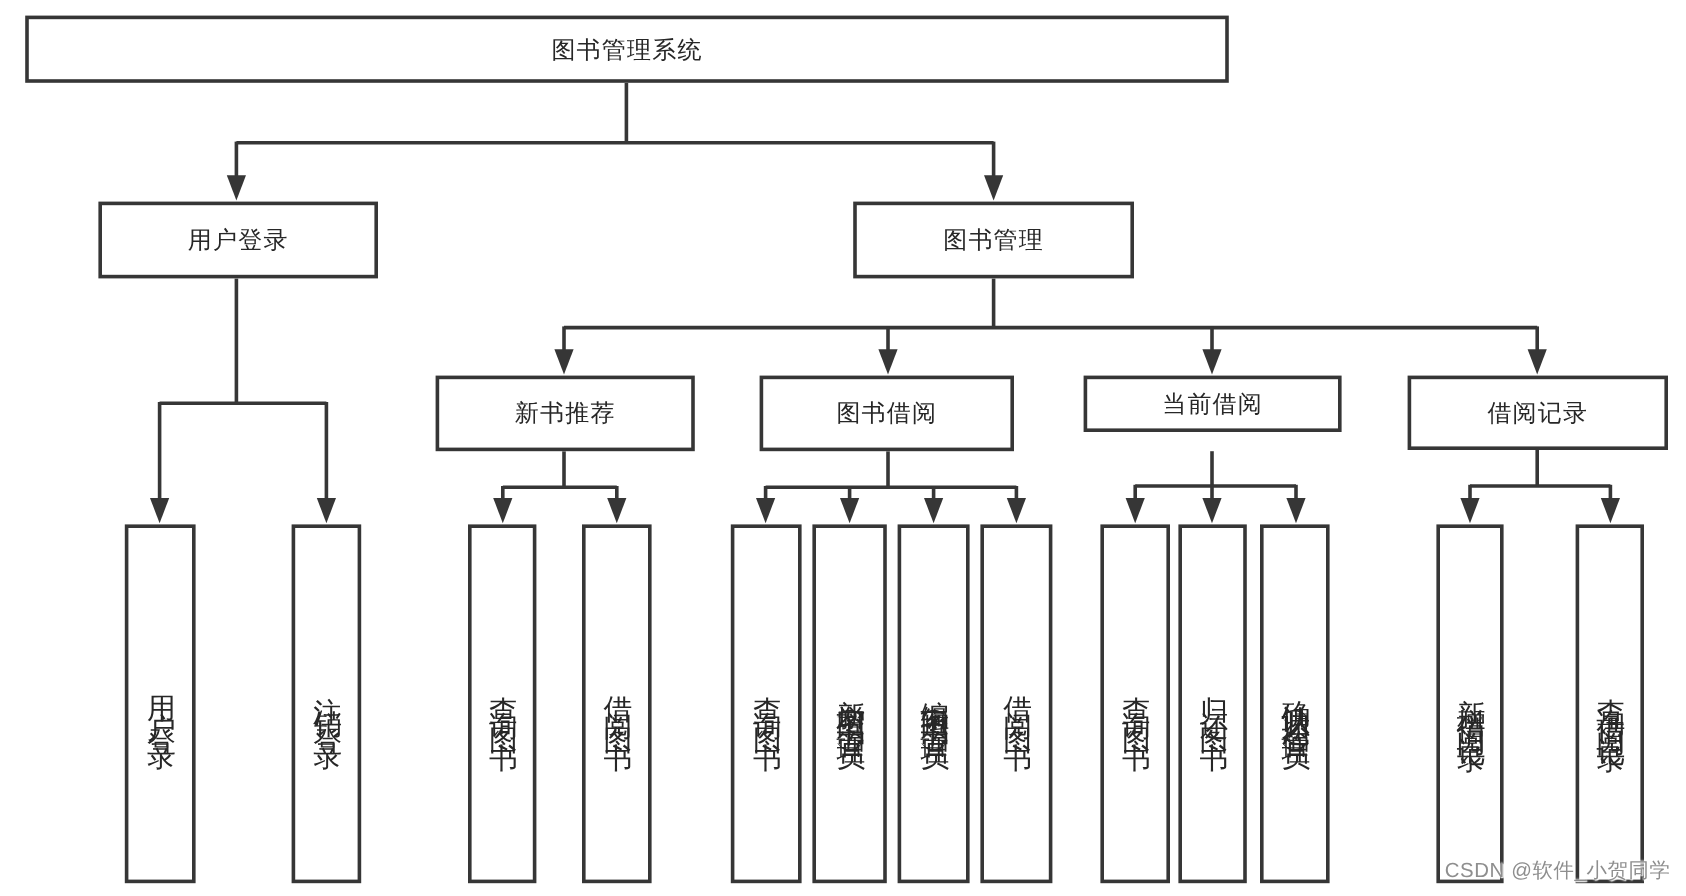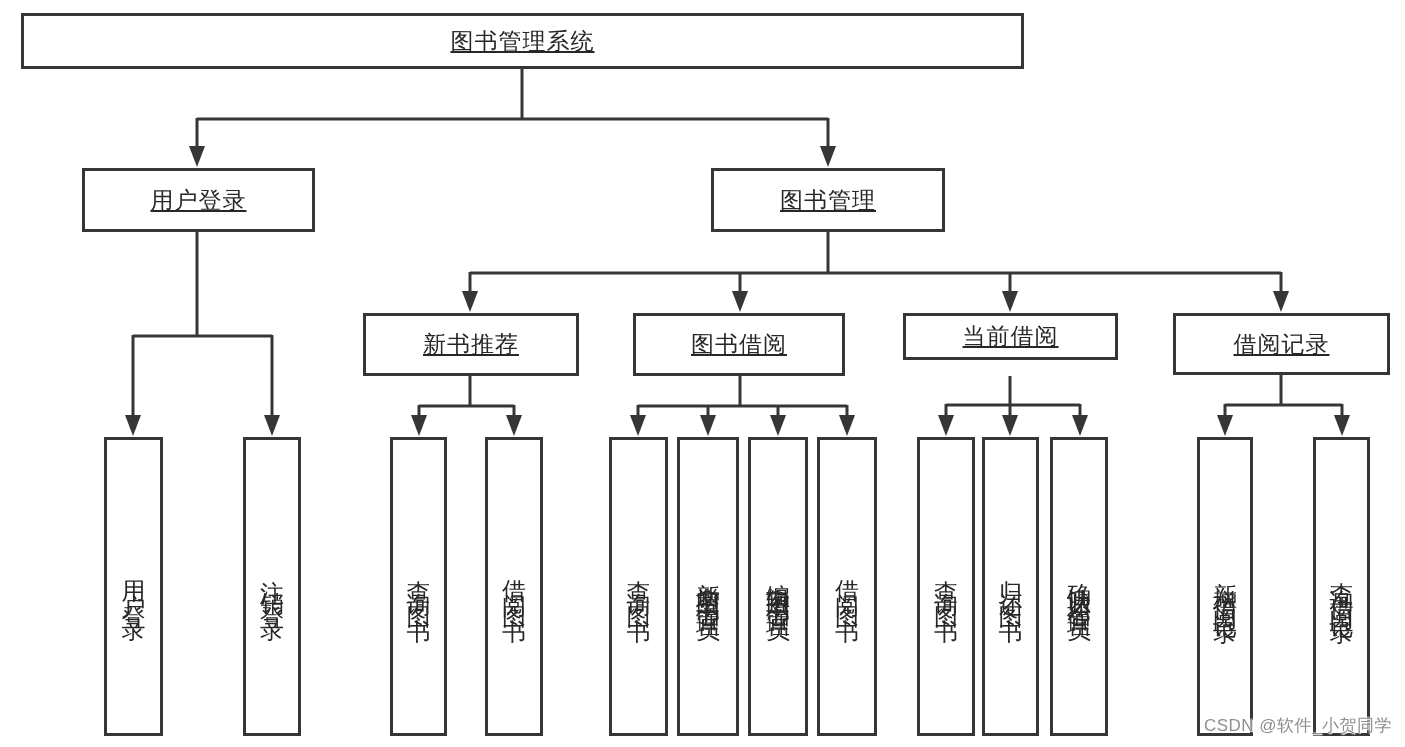--- a/index.html
+++ b/index.html
@@ -6,21 +6,21 @@
   .stage{
     position:relative;width:1405px;height:747px;background:#ffffff;
     font-family:"Liberation Sans",sans-serif;overflow:hidden;
   }
   .wires{position:absolute;left:0;top:0;width:1405px;height:747px;}
   .box{
     position:absolute;box-sizing:border-box;background:#ffffff;
     border:3px solid #363636;display:flex;align-items:center;justify-content:center;
     color:#272727;
   }
-  .hbox{font-size:23px;letter-spacing:1px;white-space:nowrap;text-decoration:underline;}
+  .hbox{font-size:20px;letter-spacing:1px;white-space:nowrap;}
   .vbox span{
     writing-mode:vertical-rl;text-orientation:mixed;
     font-size:24px;line-height:1;display:block;
   }
   .ls13 span{letter-spacing:13px;}
   .ls8  span{letter-spacing:8px;}
   .ls5  span{letter-spacing:5px;}
   .watermark{
     position:absolute;top:714px;right:13px;z-index:5;
     font-size:17px;color:#8e8e8e;letter-spacing:0.5px;white-space:nowrap;

